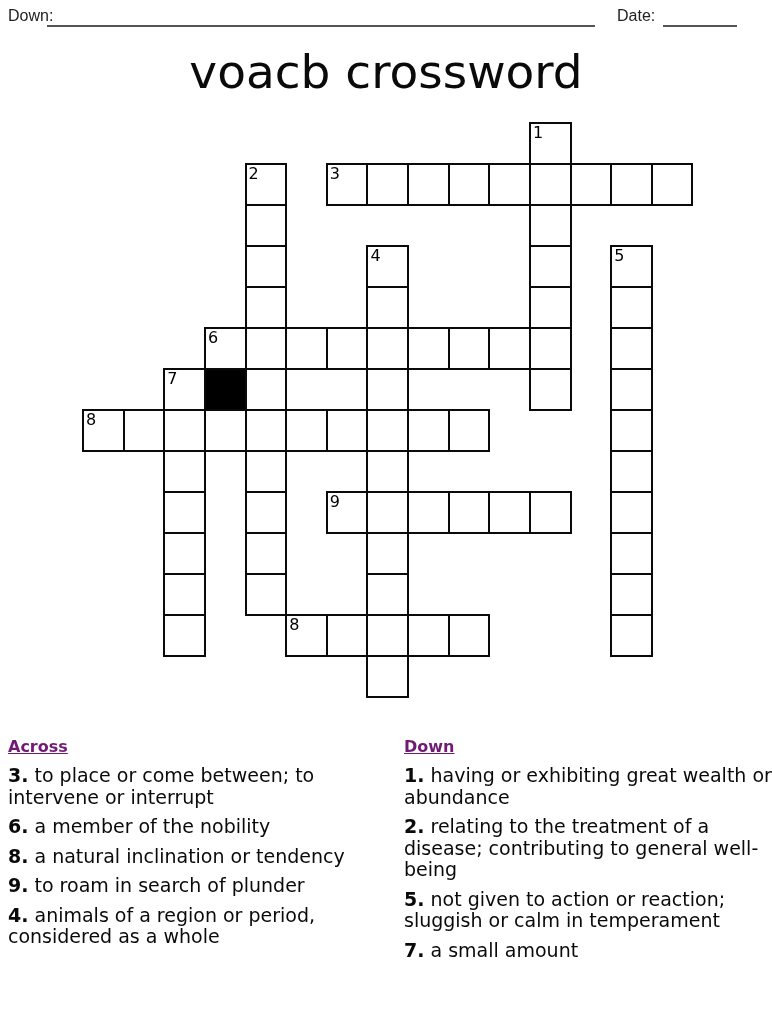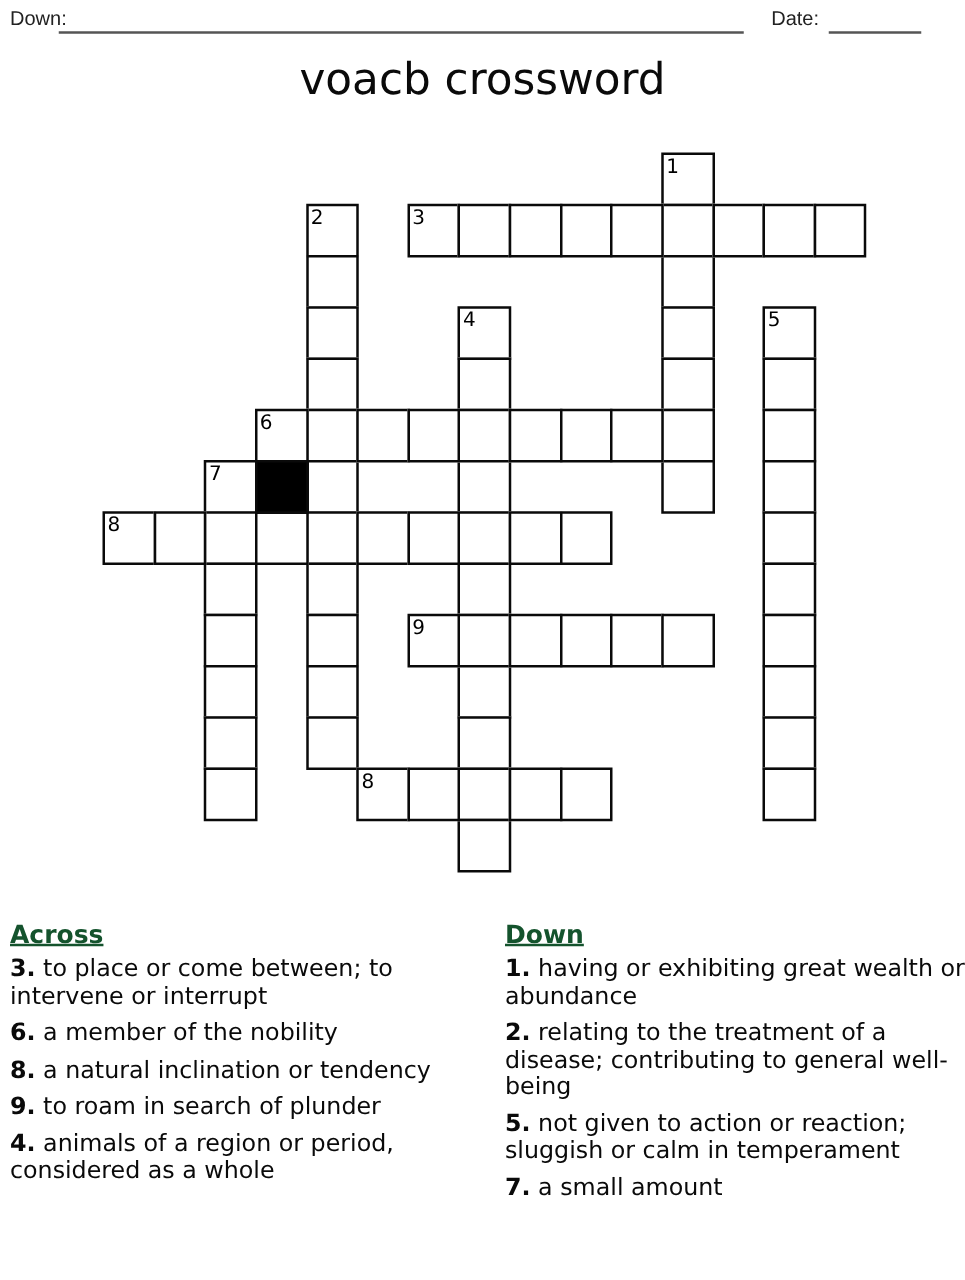--- a/index.html
+++ b/index.html
@@ -13,41 +13,41 @@
     font-size:16px;color:#222;white-space:nowrap;
   }
   .name-label{left:8px;top:7px;}
   .date-label{left:617px;top:7px;}
   .blank{position:absolute;height:0;border-bottom:2px solid #555;}
   .name-blank{left:47px;top:25px;width:548px;}
   .date-blank{left:663px;top:25px;width:74px;}
   
   .title{
     position:absolute;left:0;top:44px;width:772px;margin:0;
-    text-align:center;font-size:35px;font-weight:400;color:#0a0a0a;
+    text-align:center;font-size:47px;font-weight:400;color:#0a0a0a;
     letter-spacing:0;
   }
   
   .grid{position:absolute;left:82px;top:122px;width:612px;height:577px;}
   .cell{
     position:absolute;box-sizing:border-box;
     background:#fff;border:2px solid #0a0a0a;
   }
   .cell.black{background:#000;}
   .num{
     position:absolute;top:0;left:2px;
     font-size:16px;line-height:18px;color:#000;
   }
   
   .clue-col{position:absolute;top:736px;}
   .across-col{left:8px;width:372px;}
   .down-col{left:404px;width:380px;}
   .clue-head{
-    font-size:20px;font-weight:bold;text-decoration:underline;
-    color:#14532d;margin:0 0 7px 0;line-height:22px;
+    font-size:16px;font-weight:bold;text-decoration:underline;
+    color:#701a75;margin:0 0 7px 0;line-height:22px;
   }
   .clue{font-size:19px;line-height:21.5px;margin:0 0 8px 0;color:#0a0a0a;}
   .clue b{font-weight:bold;}
 </style>
 </head>
 <body>
 
 <div class="page">
 
   <span class="hlabel name-label">Down:</span>

